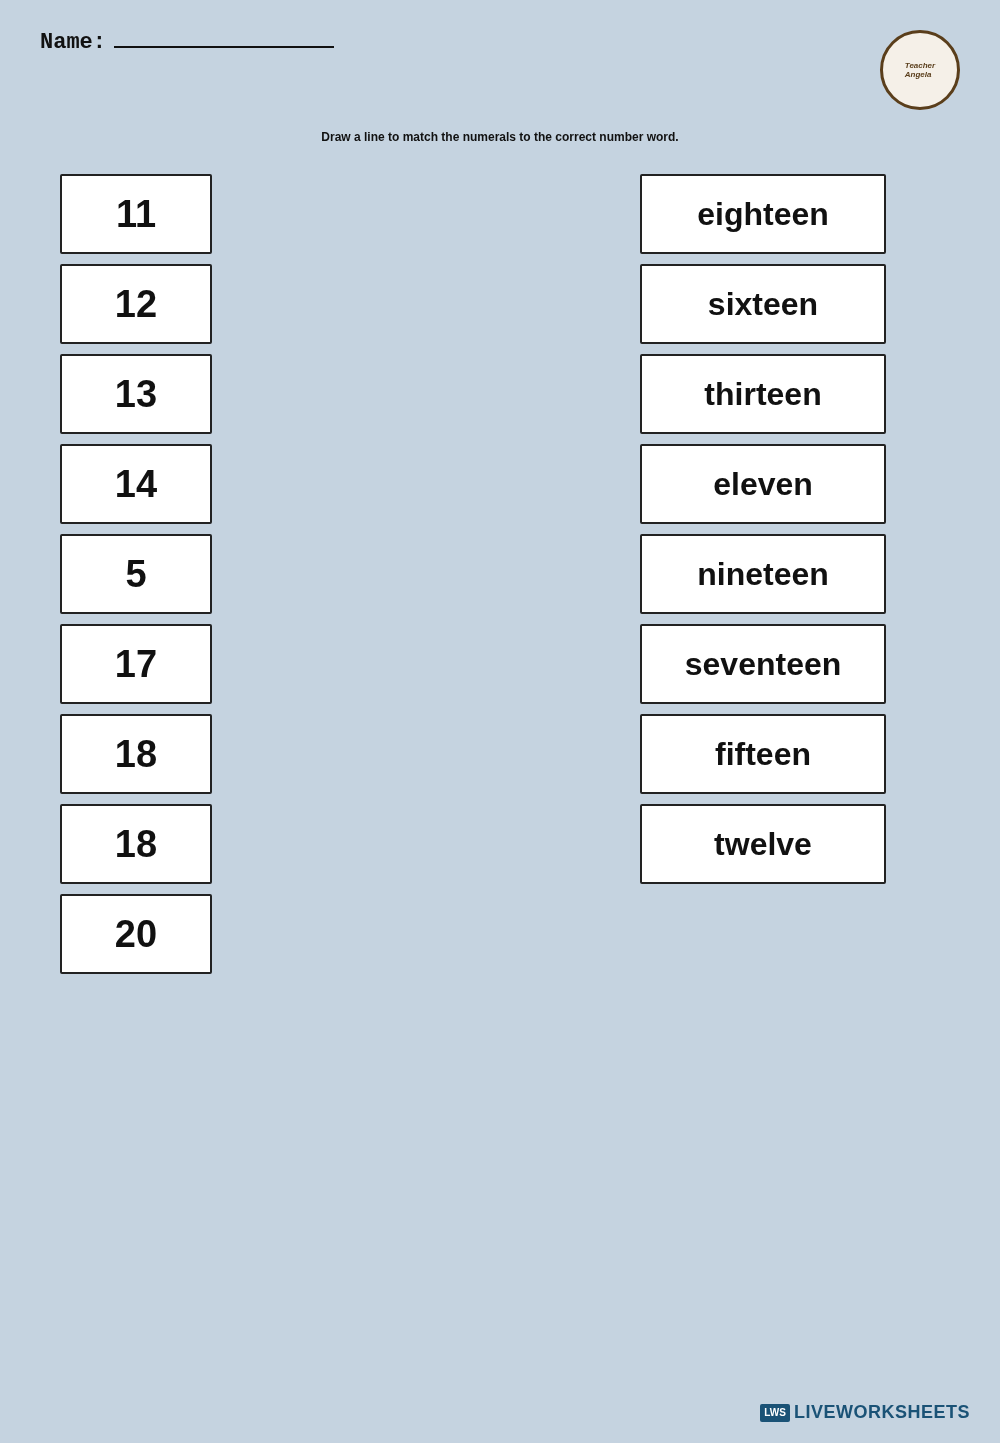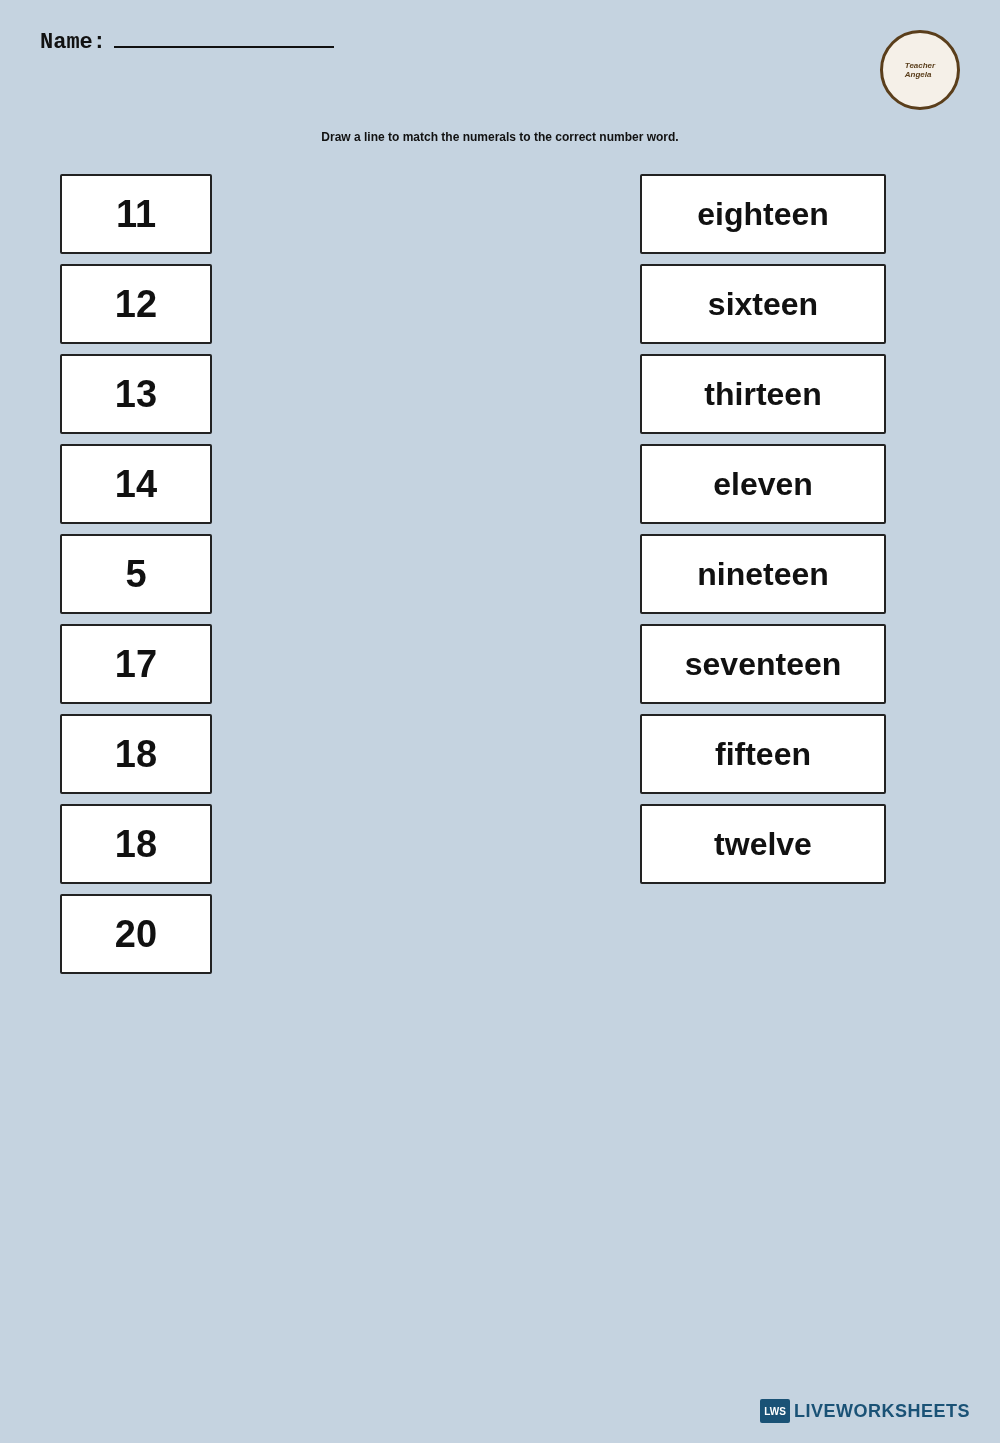--- a/index.html
+++ b/index.html
@@ -136,21 +136,21 @@
     }
 
     .footer-logo {
       display: flex;
       align-items: center;
       gap: 4px;
     }
 
     .footer-icon {
       width: 30px;
-      height: 24px;
+      height: 18px;
       background: #1a5276;
       display: flex;
       align-items: center;
       justify-content: center;
       font-size: 10px;
       color: white;
       font-weight: bold;
       border-radius: 2px;
     }
 

